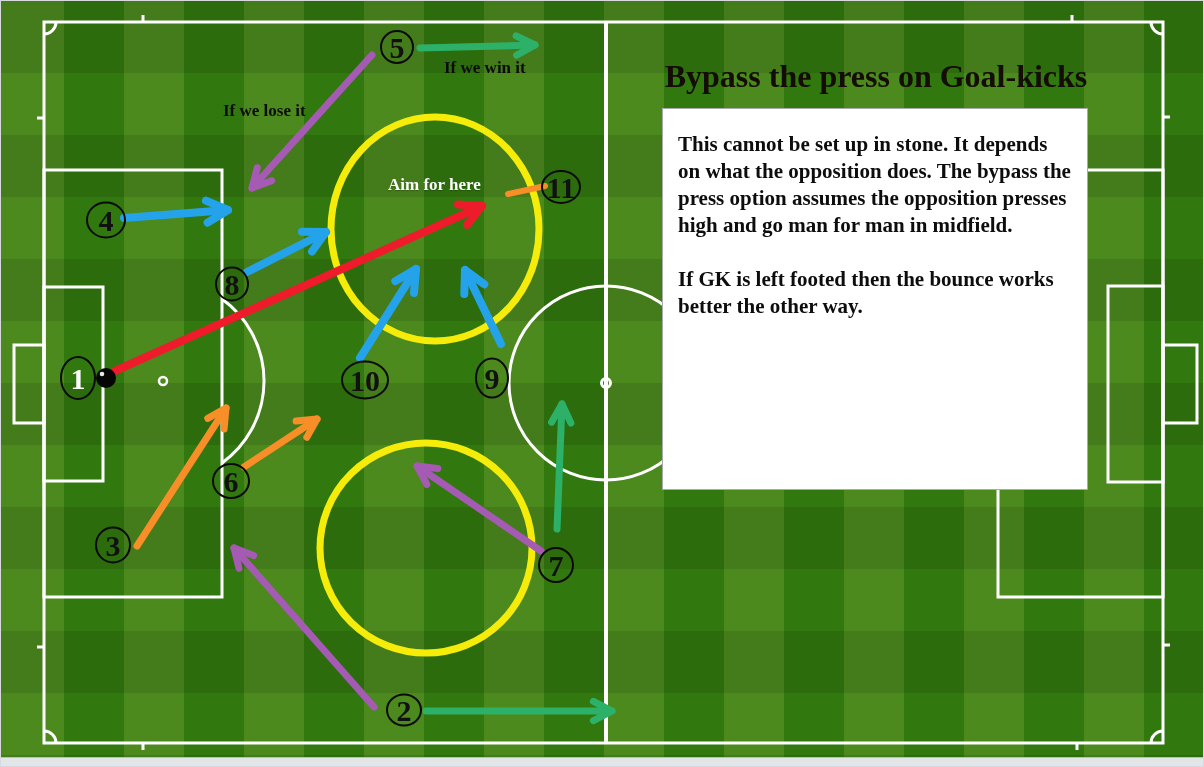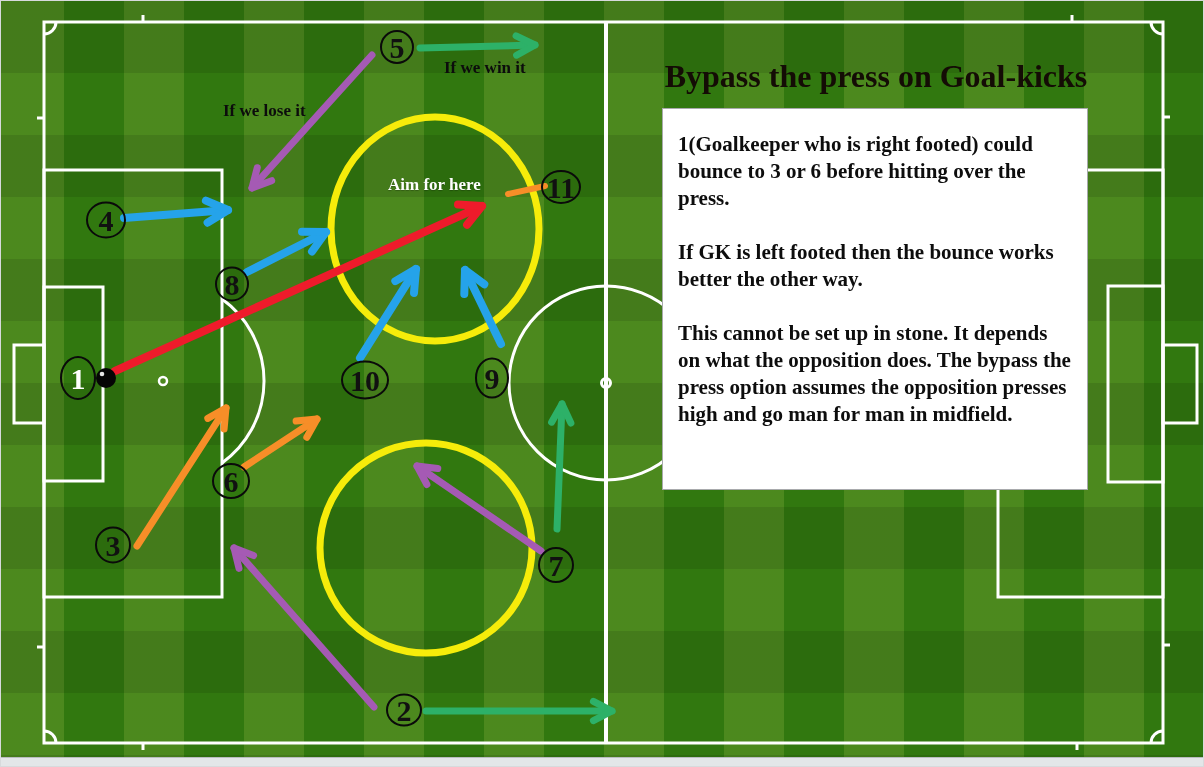--- a/index.html
+++ b/index.html
@@ -194,18 +194,17 @@
     </g>
 </svg>
 
 <div class="floating-label" style="left:203px;top:101px;margin-left:20px;">If we lose it</div>
 <div class="floating-label" style="left:444px;top:58px;">If we win it</div>
 <div class="floating-label white" style="left:388px;top:175px;">Aim for here</div>
 
 <div class="board-title">Bypass the press on Goal-kicks</div>
 
 <div class="note-box">
-  <p>1(Goalkeeper who is right footed) could bounce to 3 or 6 before hitting over the press.</p>
+  <p>This cannot be set up in stone. It depends on what the opposition does. The bypass the press option assumes the opposition presses high and go man for man in midfield.</p>
   <p>If GK is left footed then the bounce works better the other way.</p>
-  <p>This cannot be set up in stone. It depends on what the opposition does. The bypass the press option assumes the opposition presses high and go man for man in midfield.</p>
 </div>
 
 <div class="frame"></div>
 
 </body></html>

